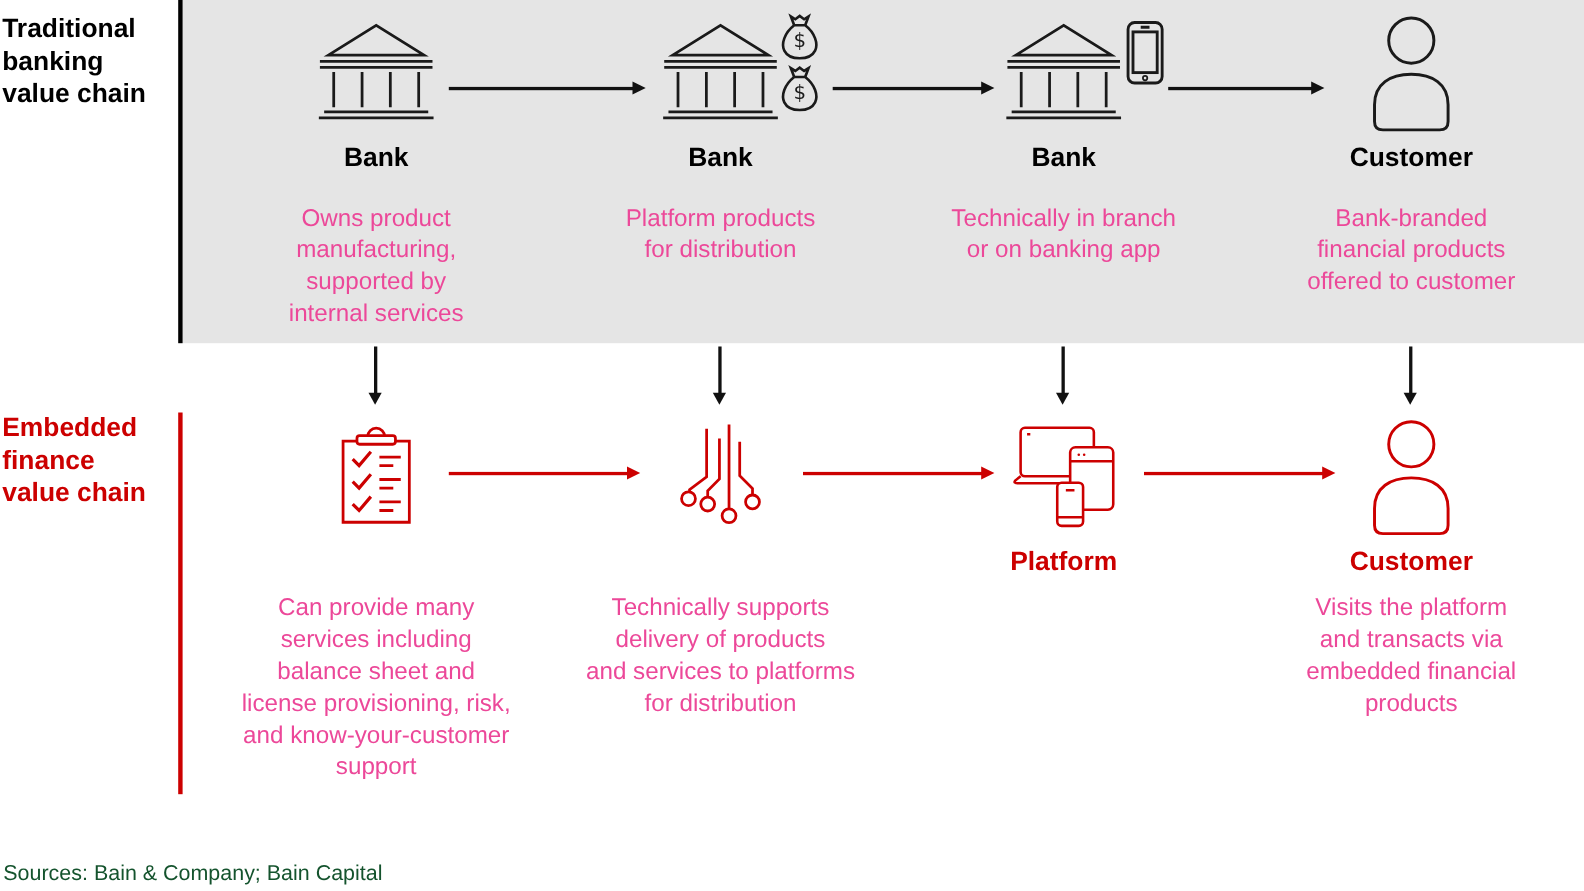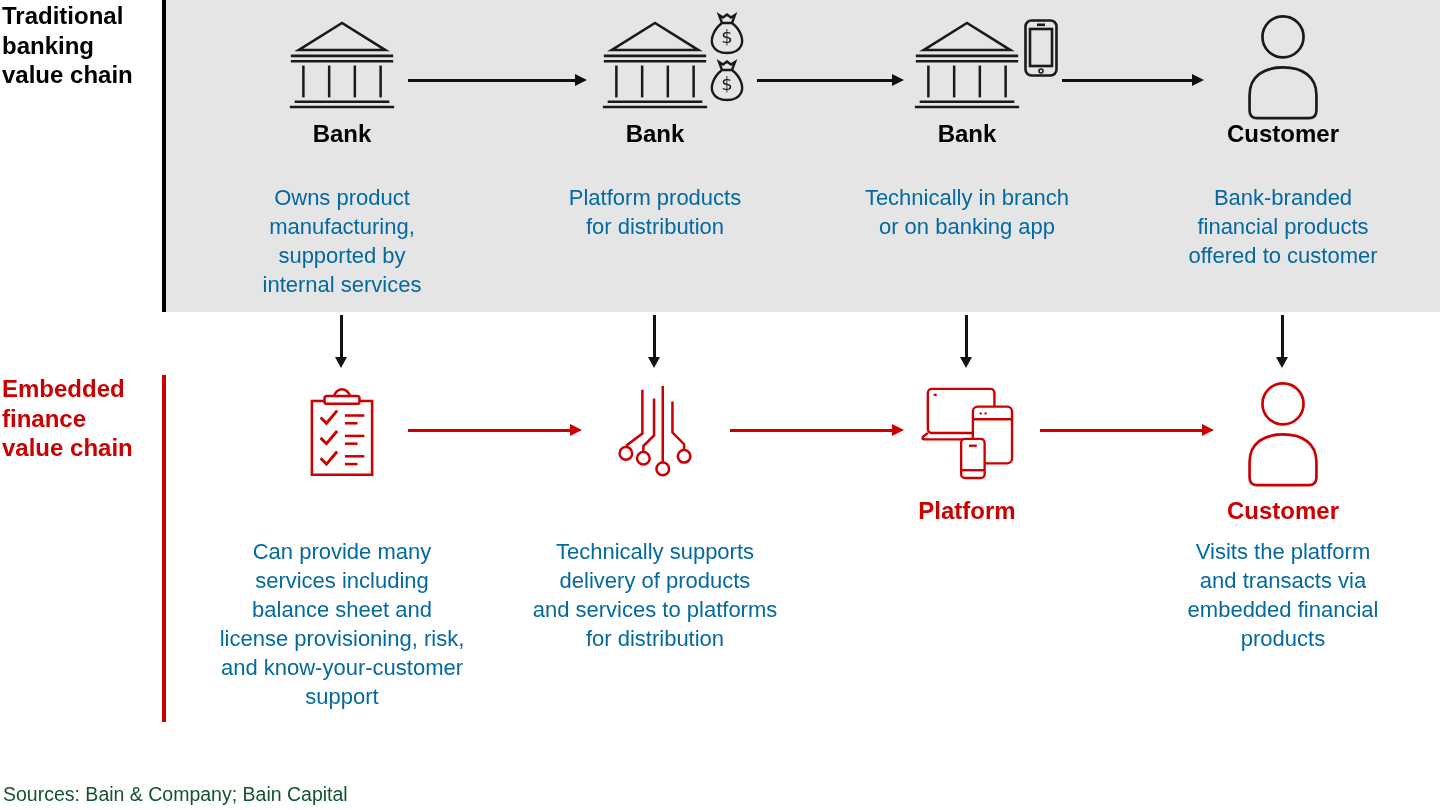--- a/index.html
+++ b/index.html
@@ -13,36 +13,36 @@
   .gray-band { position: absolute; left: 166px; top: 0; width: 1274px; height: 312px; background: #e5e5e5; }
   .vline { position: absolute; width: 4px; }
   .vline.black { left: 162px; top: 0; height: 312px; background: #000; }
   .vline.red { left: 162px; top: 375px; height: 347px; background: #cc0000; }
 
   .chain-label {
     position: absolute; left: 2px; width: 160px;
     font-size: 24px; line-height: 29.5px; font-weight: bold;
     white-space: pre-line;
   }
-  .chain-label.top { top: 1px; color: #000; }
+  .chain-label.top { top: 12px; color: #000; }
   .chain-label.bottom { top: 374px; color: #cc0000; }
 
   .stage { position: absolute; width: 340px; text-align: center; }
   .stage.top { top: 0; height: 312px; }
   .stage.bottom { top: 372px; height: 360px; }
   .icon-wrap { position: absolute; left: 0; right: 0; display: flex; justify-content: center; align-items: center; }
   .stage.top .icon-wrap { top: 12px; height: 108px; }
   .stage.bottom .icon-wrap { top: 8px; height: 106px; }
   .companion { position: absolute; left: 50%; }
   .stage-title { position: absolute; left: 0; right: 0; font-size: 24px; font-weight: bold; white-space: nowrap; }
-  .stage.top .stage-title { top: 120px; color: #000; }
+  .stage.top .stage-title { top: 130px; color: #000; }
   .stage.bottom .stage-title { top: 125px; color: #cc0000; }
   .stage-desc {
     position: absolute; left: 0; right: 0;
-    font-size: 22px; line-height: 29px; color: #0369a1;
+    font-size: 22px; line-height: 29px; color: #ec4899;
     white-space: pre-line;
   }
   .stage.top .stage-desc { top: 183px; }
   .stage.bottom .stage-desc { top: 165px; }
 
   
   .arrow-h { position: absolute; height: 2.5px; }
   .arrow-h.black { background: #111; }
   .arrow-h.red { background: #cc0000; }
   .arrow-h::after {

